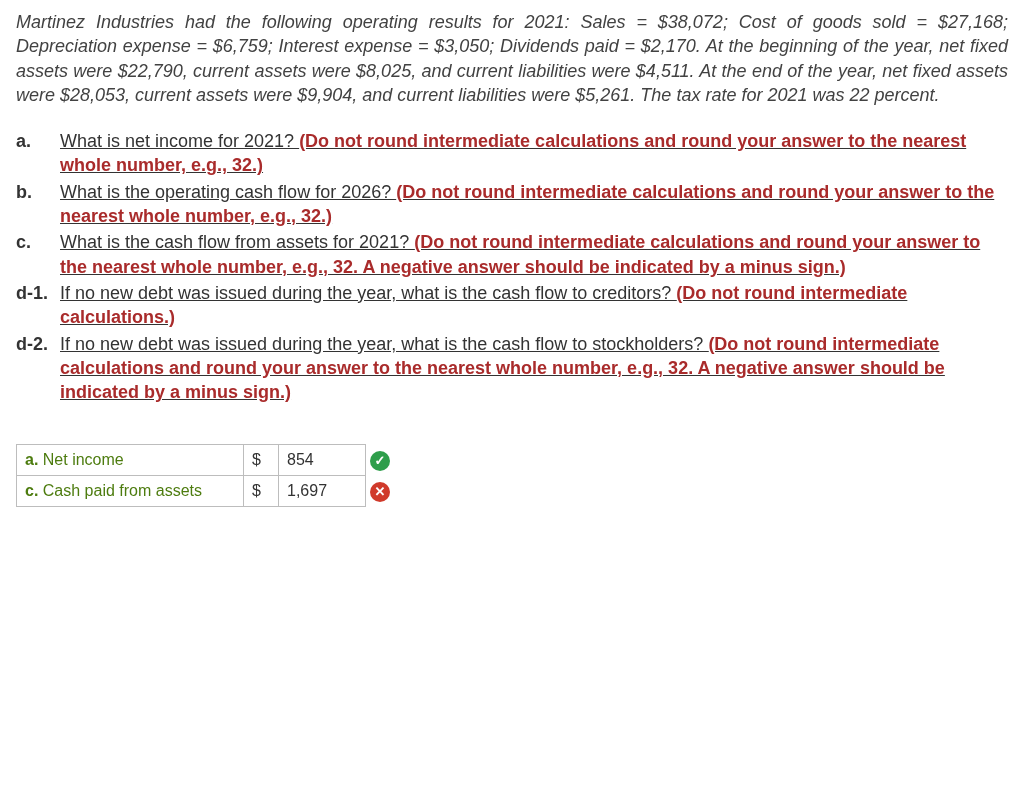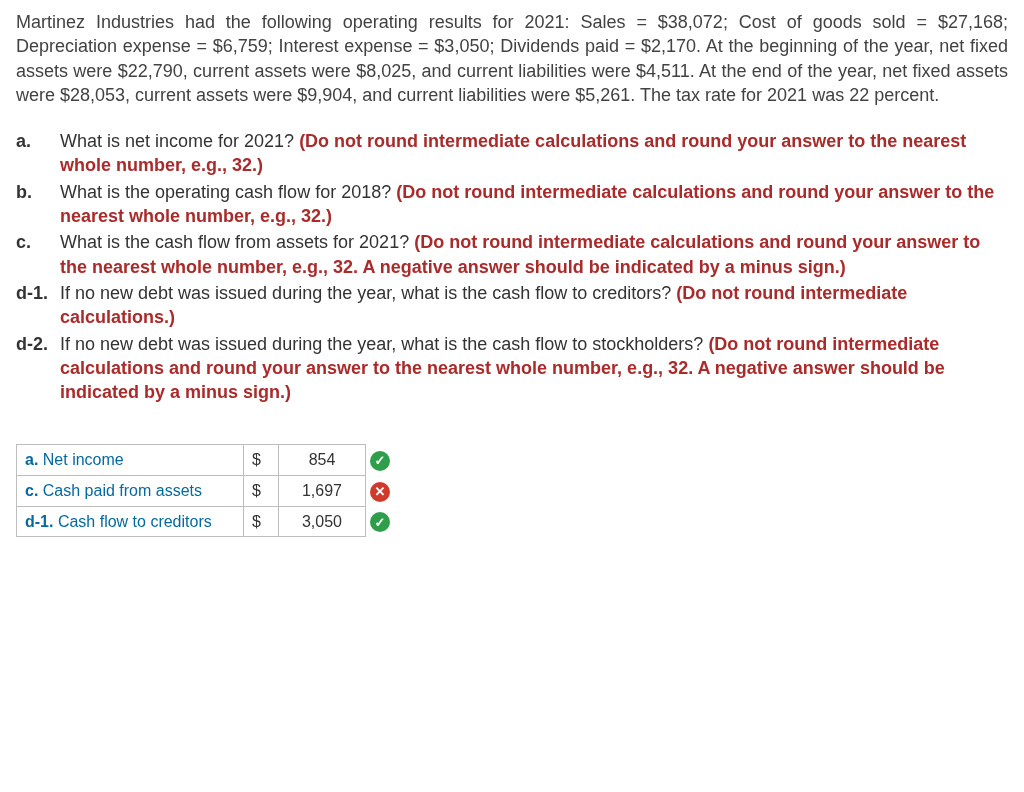--- a/index.html
+++ b/index.html
@@ -9,69 +9,71 @@
     margin: 0;
     padding: 10px 16px;
     width: 1024px;
     box-sizing: border-box;
     line-height: 1.35;
   }
   .intro {
     text-align: justify;
     margin-bottom: 22px;
     color: #424242;
+    font-style: italic;
   }
   .qlist {
     margin-bottom: 40px;
   }
   .qrow {
     display: flex;
     align-items: flex-start;
     margin-bottom: 2px;
   }
   .qlabel {
     width: 44px;
     flex: 0 0 44px;
     font-weight: bold;
     color: #333;
   }
   .qtext {
     flex: 1;
     color: #333;
+    text-decoration: underline;
   }
   .hint {
     color: #a92b2b;
     font-weight: bold;
   }
   table.answers {
     border-collapse: collapse;
     margin-top: 10px;
   }
   table.answers td {
     border: 1px solid #bdbdbd;
     padding: 4px 8px;
     font-size: 16px;
     vertical-align: middle;
     background: #fff;
   }
   table.answers td.lbl {
     width: 210px;
-    color: #0369a1;
+    color: #4d7c0f;
   }
   table.answers td.lbl b {
     font-weight: bold;
   }
   table.answers td.cur {
     width: 18px;
     text-align: left;
     font-weight: normal;
   }
   table.answers td.val {
     width: 70px;
-    text-align: center;
+    text-align: left;
   }
   table.answers td.icon {
     border: none;
     background: transparent;
     padding-left: 4px;
     width: 24px;
   }
   .badge {
     display: inline-flex;
     align-items: center;
@@ -92,21 +94,21 @@
 
 <div class="intro">Martinez Industries had the following operating results for 2021: Sales = $38,072; Cost of goods sold = $27,168; Depreciation expense = $6,759; Interest expense = $3,050; Dividends paid = $2,170. At the beginning of the year, net fixed assets were $22,790, current assets were $8,025, and current liabilities were $4,511. At the end of the year, net fixed assets were $28,053, current assets were $9,904, and current liabilities were $5,261. The tax rate for 2021 was 22 percent.</div>
 
 <div class="qlist">
   <div class="qrow">
     <div class="qlabel">a.</div>
     <div class="qtext"><span>What is net income for 2021? </span><span class="hint">(Do not round intermediate calculations and round your answer to the nearest whole number, e.g., 32.)</span></div>
   </div>
   <div class="qrow">
     <div class="qlabel">b.</div>
-    <div class="qtext"><span>What is the operating cash flow for 2018? </span><span class="hint">(Do not round intermediate calculations and round your answer to the nearest whole number, e.g., 32.)</span></div>
+    <div class="qtext"><span>What is the operating cash flow for 2026? </span><span class="hint">(Do not round intermediate calculations and round your answer to the nearest whole number, e.g., 32.)</span></div>
   </div>
   <div class="qrow">
     <div class="qlabel">c.</div>
     <div class="qtext"><span>What is the cash flow from assets for 2021? </span><span class="hint">(Do not round intermediate calculations and round your answer to the nearest whole number, e.g., 32. A negative answer should be indicated by a minus sign.)</span></div>
   </div>
   <div class="qrow">
     <div class="qlabel">d-1.</div>
     <div class="qtext"><span>If no new debt was issued during the year, what is the cash flow to creditors? </span><span class="hint">(Do not round intermediate calculations.)</span></div>
   </div>
   <div class="qrow">
@@ -122,20 +124,14 @@
     <td class="cur">$</td>
     <td class="val">854</td>
     <td class="icon"><span class="badge ok">✓</span></td>
   </tr>
   <tr>
     <td class="lbl"><b>c.</b> <span>Cash paid from assets</span></td>
     <td class="cur">$</td>
     <td class="val">1,697</td>
     <td class="icon"><span class="badge bad">✕</span></td>
   </tr>
-  <tr>
-    <td class="lbl"><b>d-1.</b> <span>Cash flow to creditors</span></td>
-    <td class="cur">$</td>
-    <td class="val">3,050</td>
-    <td class="icon"><span class="badge ok">✓</span></td>
-  </tr>
 </tbody>
   </table>
 
 </body></html>

